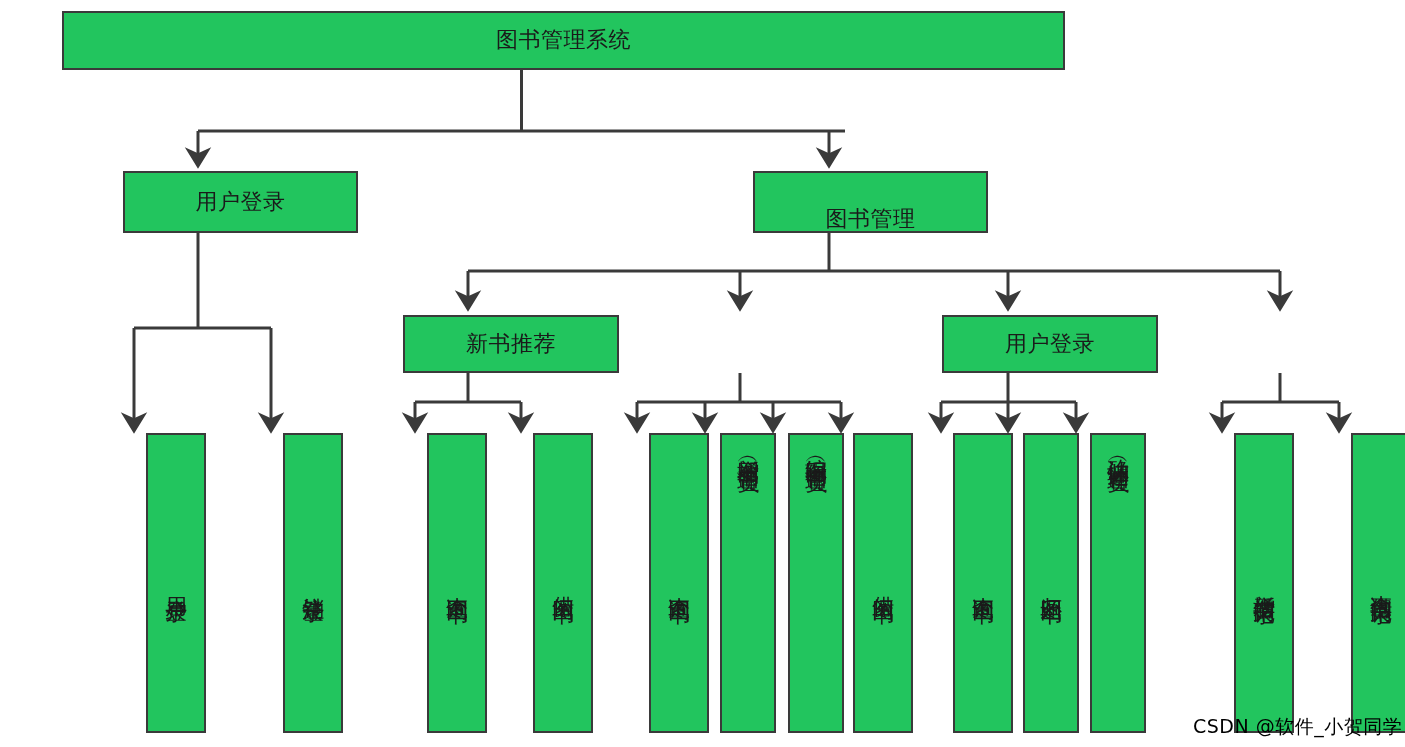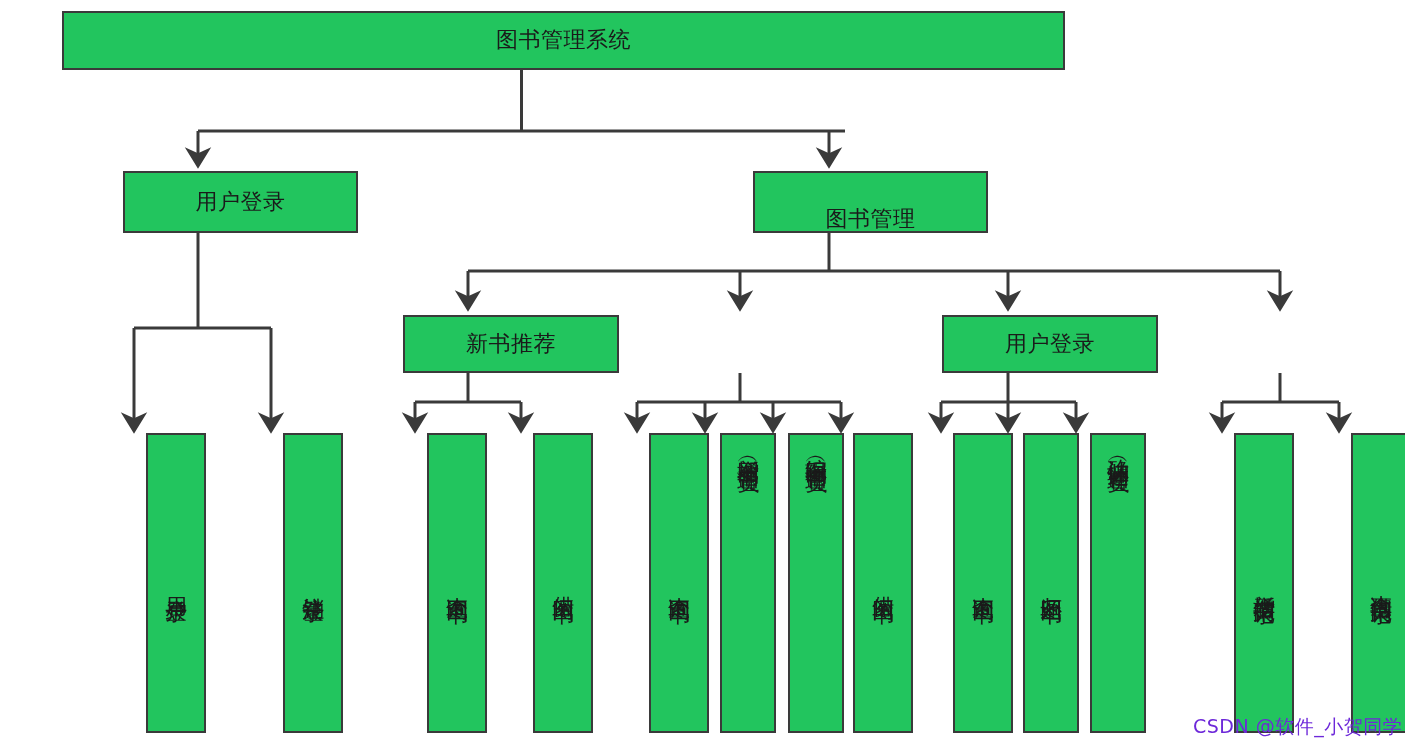--- a/index.html
+++ b/index.html
@@ -54,21 +54,21 @@
     writing-mode: vertical-rl;
     text-orientation: upright;
     -webkit-writing-mode: vertical-rl;
     letter-spacing: 2px;
     white-space: nowrap;
   }
   .node.vert.mid .vtext { margin-top: auto; margin-bottom: auto; }
   .watermark {
     position: absolute;
     font-size: 19px;
-    color: #6d28d9;
+    color: #000000;
     white-space: nowrap;
     letter-spacing: 0.5px;
   }
 </style>
 </head>
 <body>
 
 <div id="diagram-root">
 
   <svg id="connectors" viewBox="0 0 1405 747" xmlns="http://www.w3.org/2000/svg">

